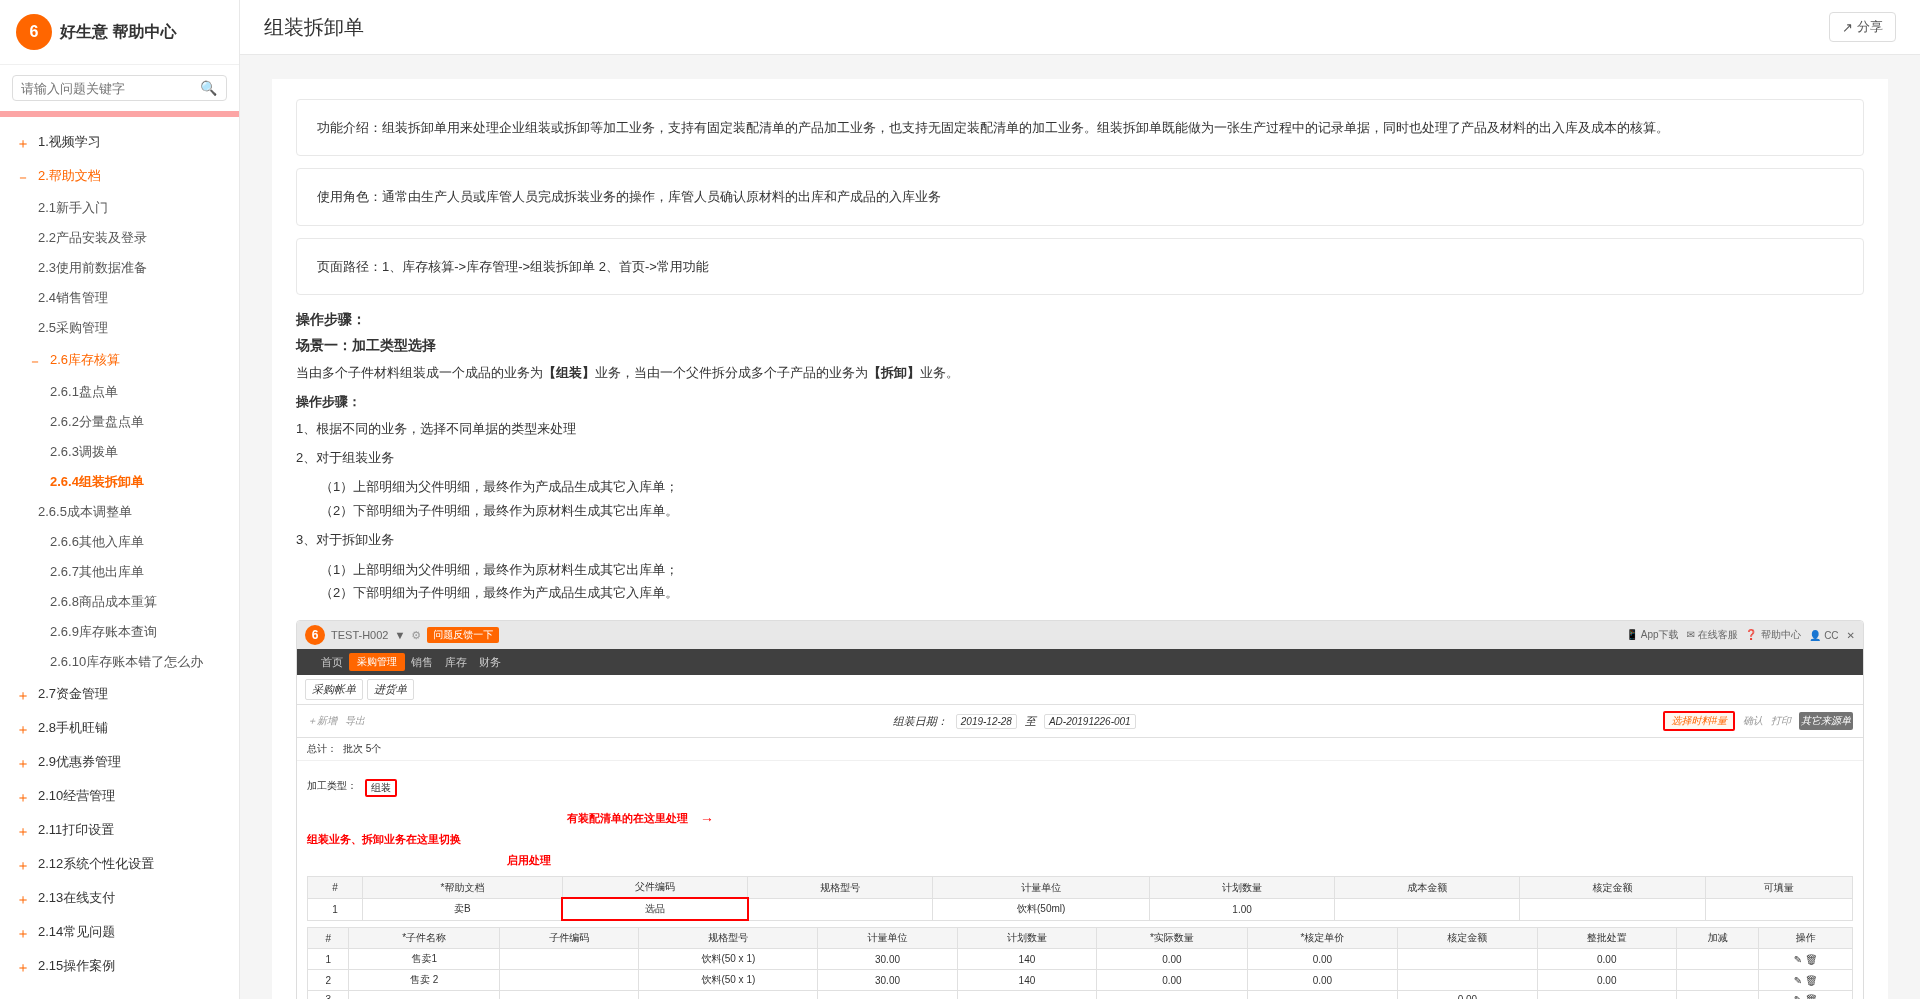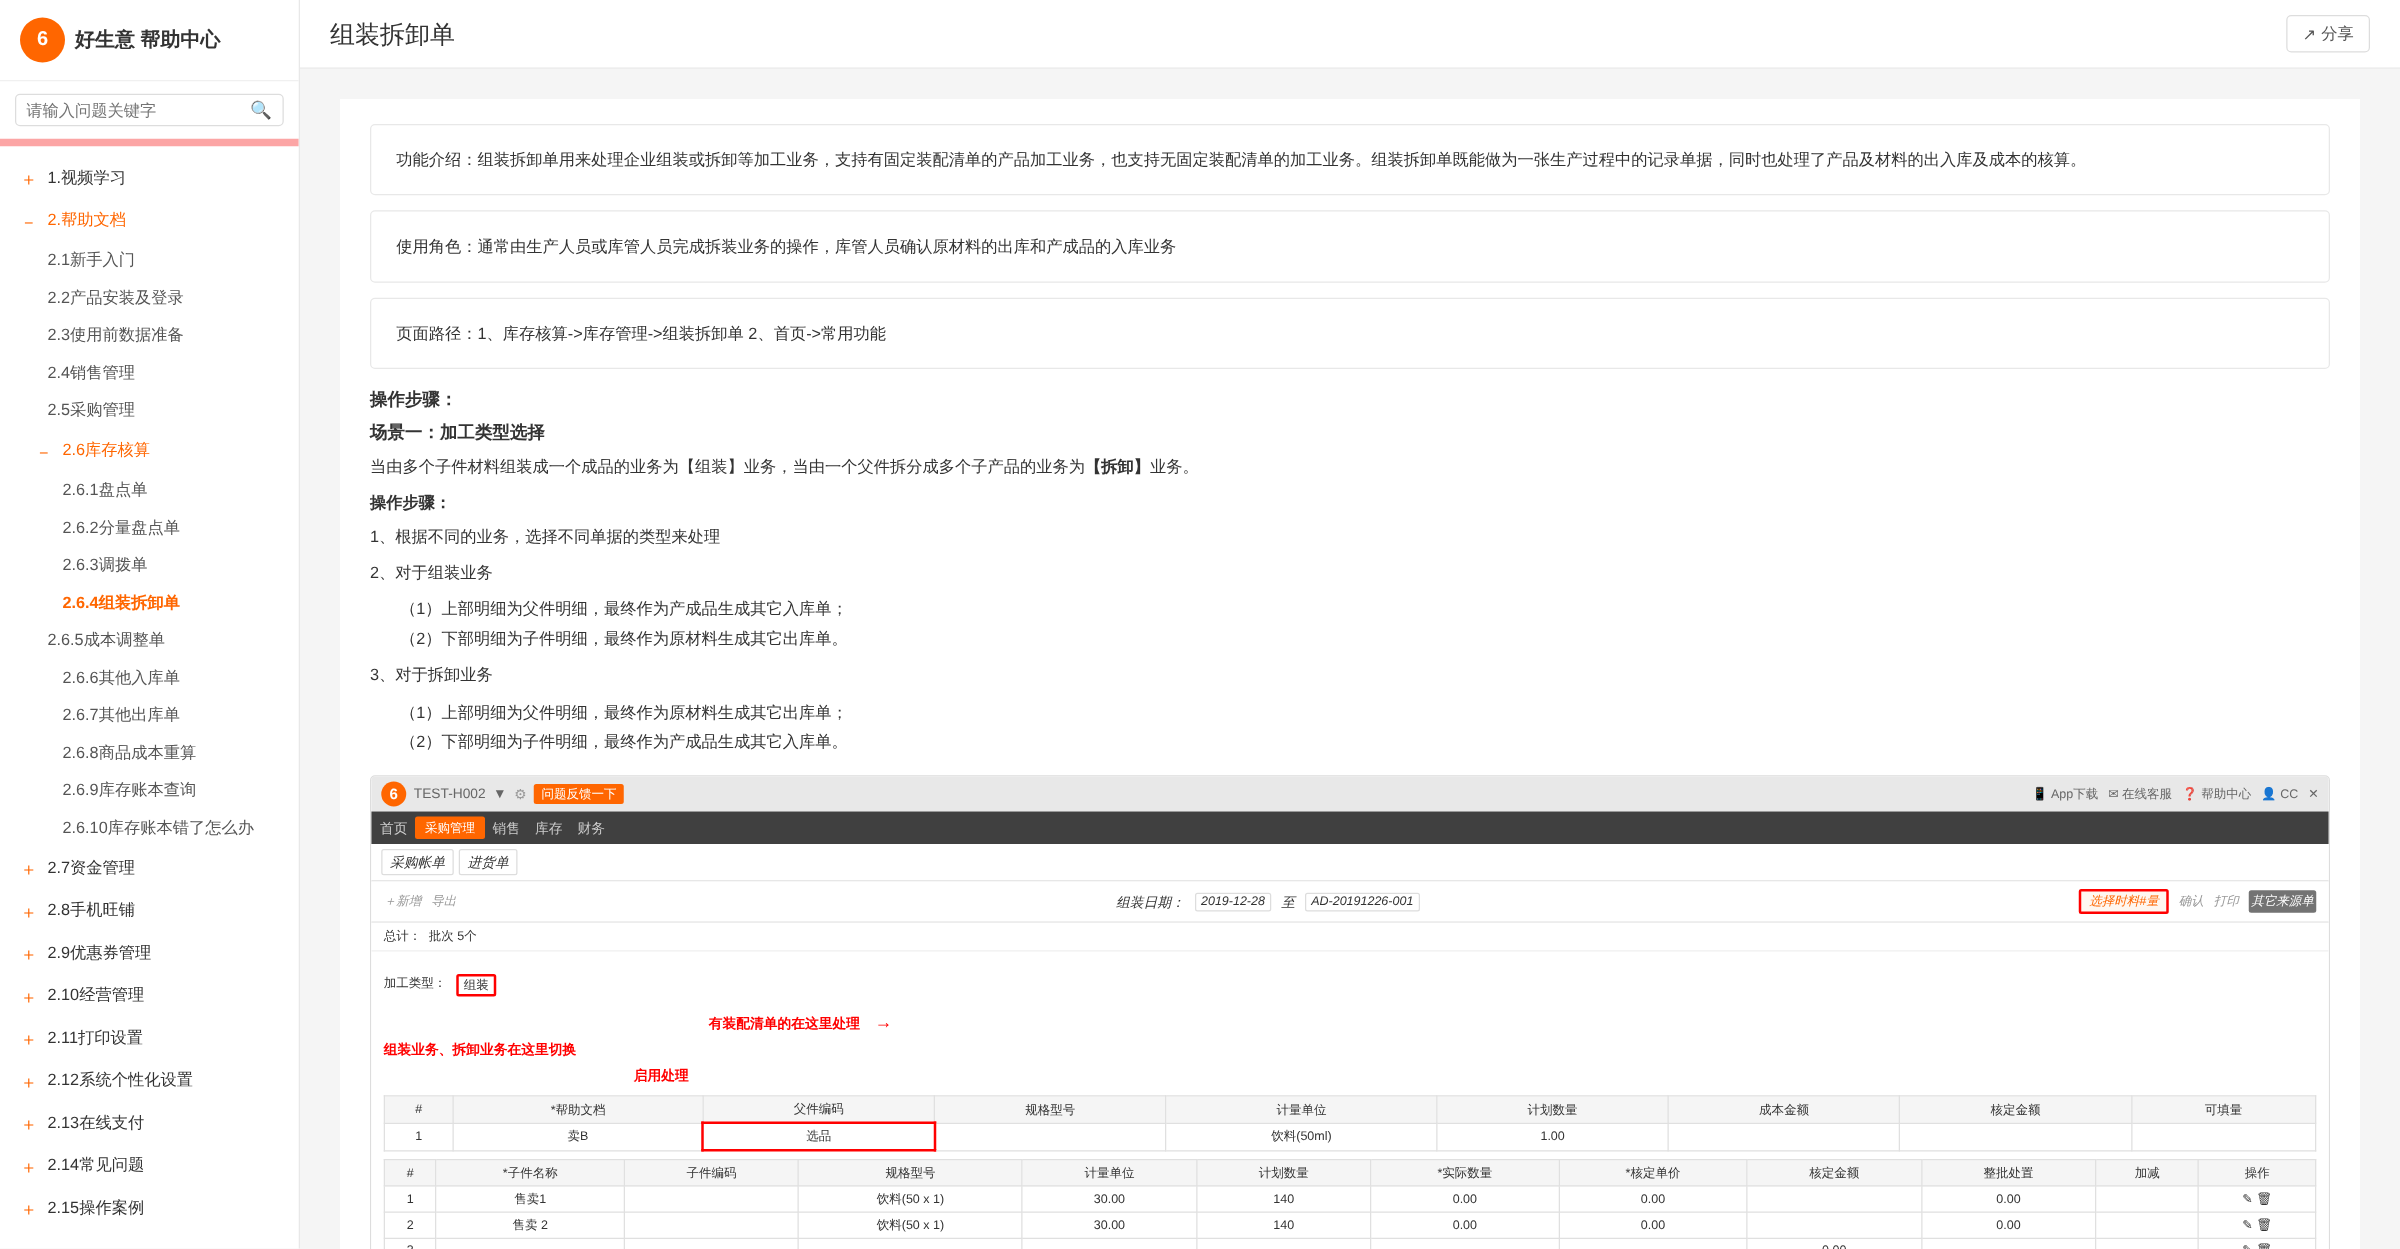--- a/index.html
+++ b/index.html
@@ -152,21 +152,21 @@
 
       <div class="info-block">
         <span>页面路径：1、库存核算-&gt;库存管理-&gt;组装拆卸单 2、首页-&gt;常用功能</span>
       </div>
 
       <div class="section-title">操作步骤：</div>
 
       <div style="font-size:14px; font-weight:bold; margin-bottom:6px;">场景一：加工类型选择</div>
 
       <div style="font-size:13px; margin-bottom:8px; line-height:1.8;">
-        当由多个子件材料组装成一个成品的业务为<span style="font-weight:normal;">【组装】</span>业务，当由一个父件拆分成多个子产品的业务为<span style="font-weight:bold;">【拆卸】</span>业务。
+        当由多个子件材料组装成一个成品的业务为<span style="font-weight:bold;">【组装】</span>业务，当由一个父件拆分成多个子产品的业务为<span style="font-weight:bold;">【拆卸】</span>业务。
       </div>
 
       <div style="font-size:13px; font-weight:bold; margin-bottom:6px;">操作步骤：</div>
 
       <div class="step-item">1、根据不同的业务，选择不同单据的类型来处理</div>
       <div class="step-item">2、对于组装业务</div>
       <div class="sub-step">（1）上部明细为父件明细，最终作为产成品生成其它入库单；</div>
       <div class="sub-step">（2）下部明细为子件明细，最终作为原材料生成其它出库单。</div>
       <div class="step-item" style="margin-top:6px;">3、对于拆卸业务</div>
       <div class="sub-step">（1）上部明细为父件明细，最终作为原材料生成其它出库单；</div>
@@ -184,21 +184,21 @@
           </div>
           <div style="display:flex; align-items:center; gap:8px; font-size:10px;">
             <span>📱 App下载</span>
             <span>✉ 在线客服</span>
             <span>❓ 帮助中心</span>
             <span>👤 CC</span>
             <span>✕</span>
           </div>
         </div>
 
-        <div style="background:#404040; display:flex; align-items:center; padding:0 1px; height:26px; font-size:11px;">
+        <div style="background:#404040; display:flex; align-items:center; padding:0 18px; height:26px; font-size:11px;">
           <span style="color:#ccc; padding:0 6px;">首页</span>
           <span style="background:#f60; color:#fff; padding:2px 8px; border-radius:2px; font-size:10px;">采购管理</span>
           <span style="color:#ccc; padding:0 6px;">销售</span>
           <span style="color:#ccc; padding:0 6px;">库存</span>
           <span style="color:#ccc; padding:0 6px;">财务</span>
         </div>
 
         <div style="background:#fff; border-bottom:1px solid #e0e0e0; display:flex; align-items:center; padding:4px 8px; gap:4px; font-size:11px;font-style:italic;">
           <span style="border:1px solid #ddd; padding:2px 6px; border-radius:2px; cursor:pointer;">采购帐单</span>
           <span style="border:1px solid #ddd; padding:2px 6px; border-radius:2px; cursor:pointer;">进货单</span>

